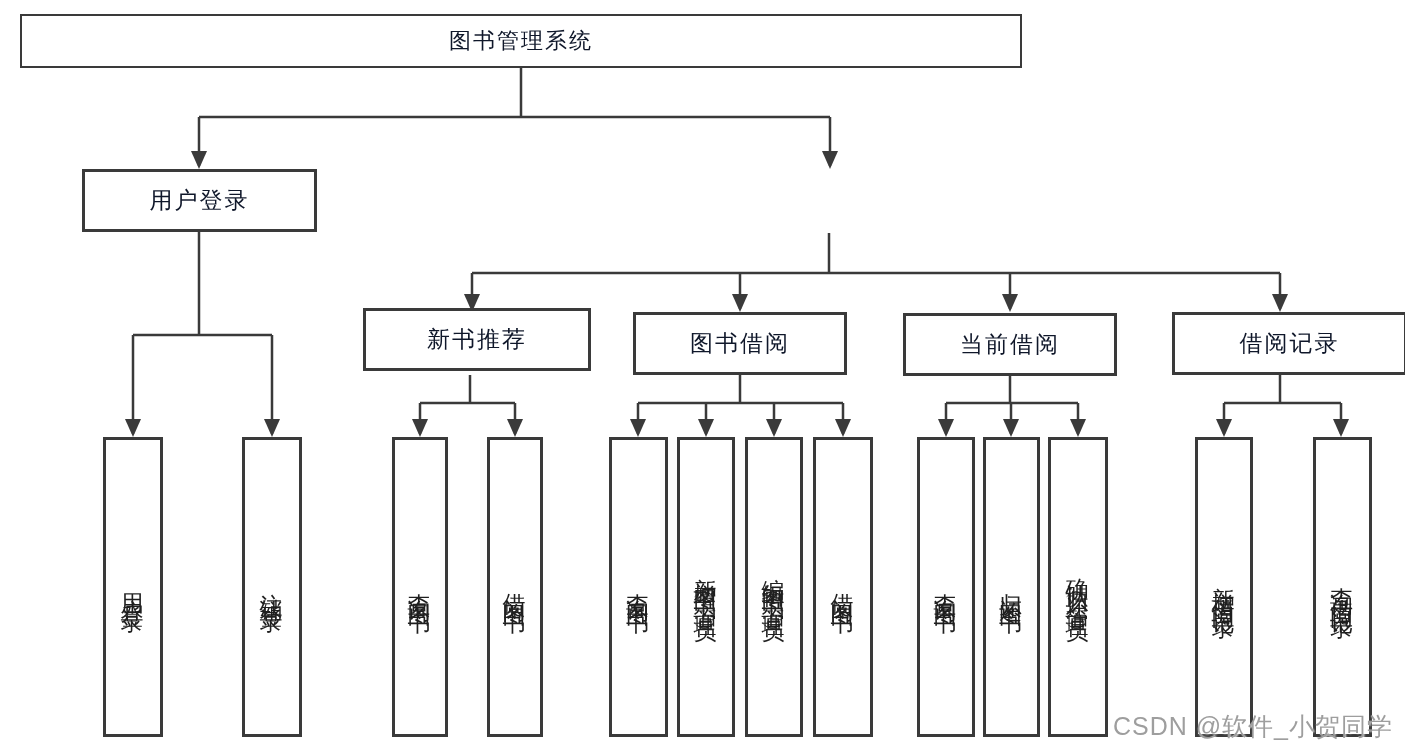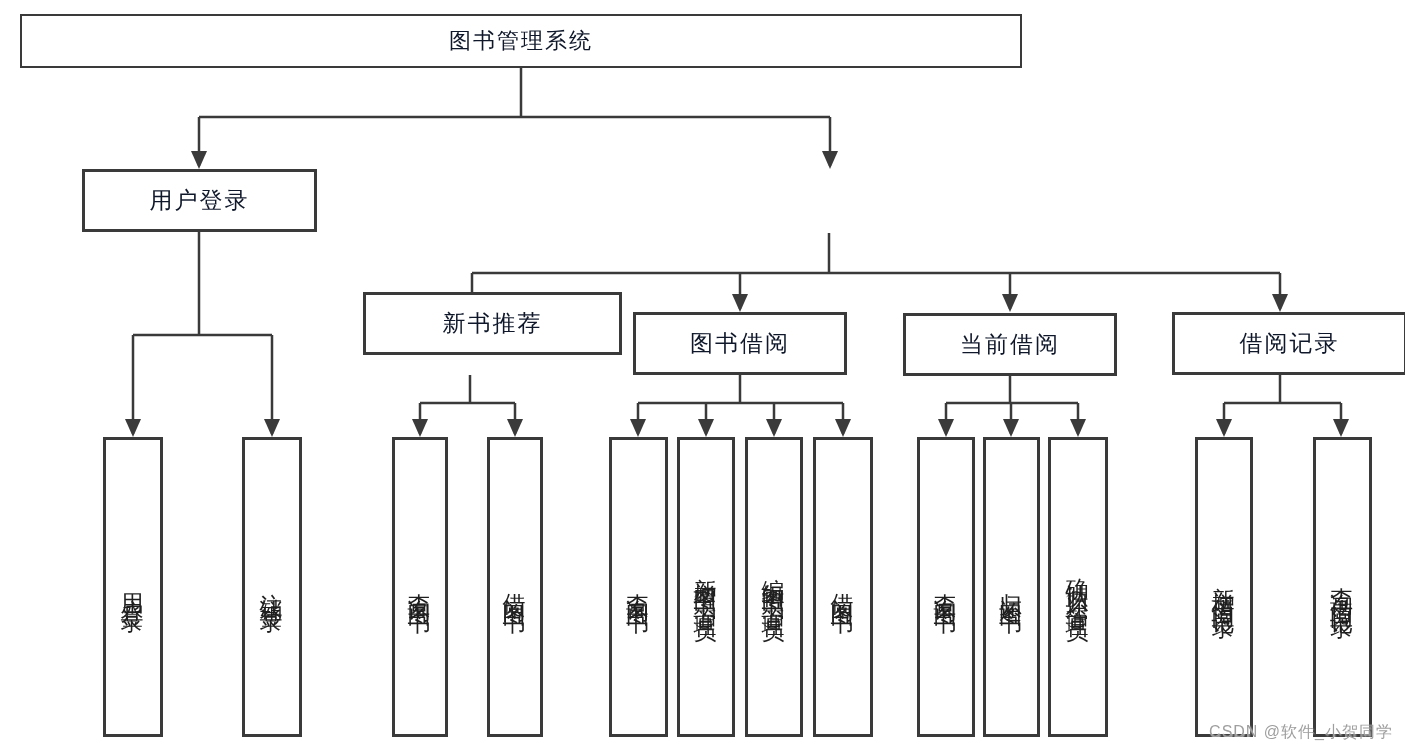--- a/index.html
+++ b/index.html
@@ -47,21 +47,21 @@
     font-size: 23px;
     letter-spacing: 6px;
     color: #1f1f1f;
     top: 437px;
     height: 300px;
   }
   #watermark {
     position: absolute;
     right: 12px;
     bottom: 4px;
-    font-size: 16px;
+    font-size: 25px;
     color: #9e9e9e;
     letter-spacing: 1px;
     text-shadow: 1px 1px 2px rgba(255,255,255,0.9);
   }
 </style>
 </head>
 <body>
 
 <div id="stage">
 
@@ -102,21 +102,21 @@
       <path d="M1070 419 L1086 419 L1078 437 Z"></path>
       <path d="M1216 419 L1232 419 L1224 437 Z"></path>
       <path d="M1333 419 L1349 419 L1341 437 Z"></path>
     </g>
   </svg>
 
   <div class="node root" style="left:20px; top:14px; width:1002px; height:54px;">图书管理系统</div>
 
   <div class="node" style="left:82px; top:169px; width:235px; height:63px;">用户登录</div>
 
-  <div class="node" style="left:363px; top:292px; width:259px; height:63px;">新书推荐</div>
+  <div class="node" style="left:363px; top:308px; width:228px; height:63px;">新书推荐</div>
   <div class="node" style="left:903px; top:313px; width:214px; height:63px;">当前借阅</div>
   <div class="node" style="left:633px; top:312px; width:214px; height:63px;">图书借阅</div>
   <div class="node" style="left:1172px; top:312px; width:235px; height:63px;">借阅记录</div>
 
   <div class="leaf" style="left:103px; width:60px;">用户登录</div>
   <div class="leaf" style="left:242px; width:60px;">注销登录</div>
 
   <div class="leaf" style="left:392px; width:56px;">查询图书</div>
   <div class="leaf" style="left:487px; width:56px;">借阅图书</div>
 

